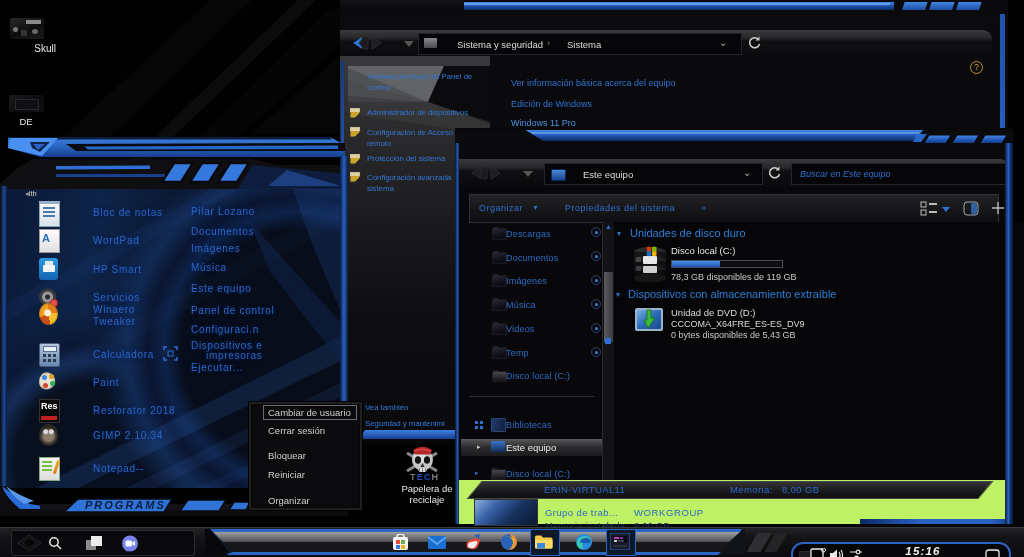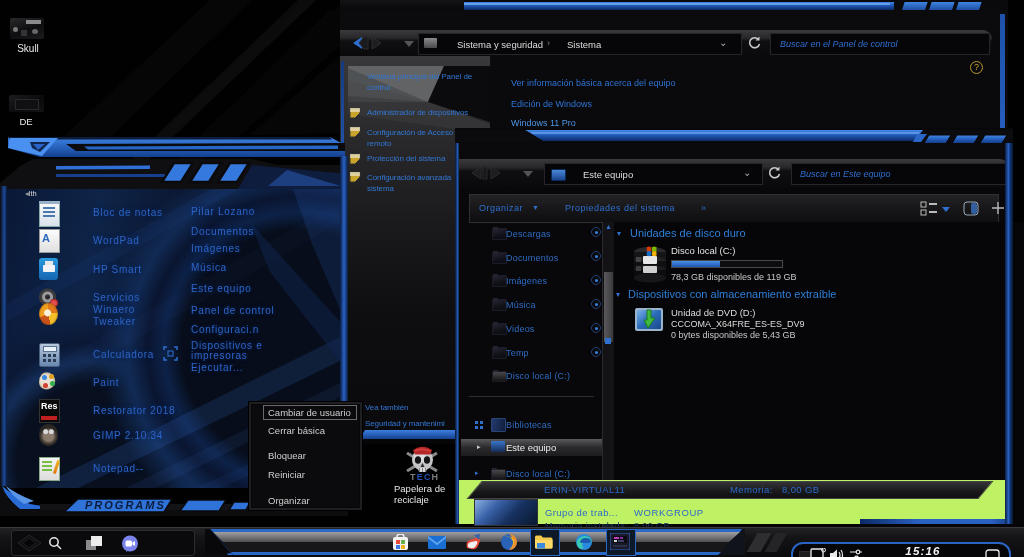--- a/index.html
+++ b/index.html
@@ -12,21 +12,21 @@
   .treerow{height:16px;width:141px;}
   .ttxt{left:45px;top:3px;font-size:9px;color:#2e6cc4;letter-spacing:.2px;position:absolute;white-space:nowrap;}
   .ticon{position:absolute;left:31px;top:2px;width:13px;height:10px;background:linear-gradient(165deg,#232330 10%,#0e0e16 70%);border:1px solid #1c1c26;border-radius:1px;}
   .ticon::before{content:"";position:absolute;left:0;top:-2px;width:5px;height:2px;background:#222230;}
   .ticon.drv{background:linear-gradient(180deg,#48484a,#141416);height:9px;margin-top:1px;}
   .pin{width:8px;height:8px;border-radius:50%;background:#090910;border:1px solid #23406e;}
   .pin::after{content:"";position:absolute;left:2.5px;top:2.5px;width:3px;height:3px;border-radius:50%;background:#3a85e0;}
   .mi{position:absolute;left:39px;height:22px;}
   .mic{position:absolute;left:0;top:-1px;width:19px;height:22px;display:block;}
   .mtx{position:absolute;left:26px;top:5px;font-size:10px;color:#2d64c6;letter-spacing:.7px;white-space:nowrap;line-height:11.5px;text-shadow:0 0 4px #0a2a6a;padding-left:28px;}
-  .mr{position:absolute;left:191px;font-size:10px;color:#2d64c6;letter-spacing:.7px;white-space:nowrap;line-height:9.5px;text-shadow:0 0 4px #0a2a6a;}
+  .mr{position:absolute;left:191px;font-size:10px;color:#2d64c6;letter-spacing:.7px;white-space:nowrap;line-height:9.5px;text-shadow:0 0 4px #0a2a6a;text-align:right;}
   #ic-notas{background:linear-gradient(180deg,#f8f8f8,#d8e2ec);border:1px solid #8aa;border-top:3px solid #9ab0c8;}
   #ic-notas::after{content:"";position:absolute;left:3px;top:3px;width:12px;height:2px;background:#4a7ab0;box-shadow:0 4px 0 #4a7ab0,0 8px 0 #4a7ab0;}
   #ic-wpad{background:linear-gradient(180deg,#fcfcfc,#e0e0e0);border:1px solid #999;}
   #ic-wpad::after{content:"A";position:absolute;left:2px;top:2px;font-size:11px;font-weight:bold;color:#2a6ac0;}
   #ic-hp{background:linear-gradient(180deg,#2a9ae0,#1565b0);border-radius:3px;}
   #ic-hp::after{content:"";position:absolute;left:4px;top:7px;width:12px;height:7px;background:#f0f4f8;border-radius:1px;}
   #ic-hp::before{content:"";position:absolute;left:6px;top:3px;width:8px;height:5px;background:#e8e8e8;}
   #ic-serv{background:radial-gradient(circle at 45% 50%,#2a2a2c 0 2px,#9a9a9c 3px 5px,#3a3a3c 6px 8px,transparent 9px);}
   #ic-serv::after{content:"";position:absolute;right:0;bottom:1px;width:8px;height:8px;border-radius:50%;background:radial-gradient(circle,#e05050 0 2px,#b02020 4px);}
   #ic-calc{background:linear-gradient(180deg,#b8c8dc,#6888b0);border-radius:2px;border:1px solid #48607e;}
@@ -63,21 +63,21 @@
     <path d="M250 135 L344 52 L344 133 Z" fill="#0a0a0c"></path>
   </g>
 </svg>
 
 <div class="ab" style="left:10px;top:18px;width:34px;height:21px;background:linear-gradient(160deg,#2a2a2c,#0e0e10 55%,#1c1c1e);border-radius:2px">
   <div class="ab" style="left:16px;top:2px;width:15px;height:4px;background:#8a8a8c"></div>
   <div class="ab" style="left:3px;top:9px;width:5px;height:5px;background:#777;border-radius:50%"></div>
   <div class="ab" style="left:22px;top:11px;width:6px;height:5px;background:#666;border-radius:50%"></div>
   <div class="ab" style="left:11px;top:12px;width:6px;height:6px;background:#333"></div>
 </div>
-<div class="ab w" style="left:0px;top:43px;width:56px;text-align:center;font-size:10px;text-shadow:1px 1px 1px #000">Skull</div>
+<div class="ab w" style="left:0px;top:43px;width:56px;text-align:right;font-size:10px;text-shadow:1px 1px 1px #000">Skull</div>
 
 <div class="ab" style="left:9px;top:95px;width:35px;height:17px;background:linear-gradient(150deg,#1d1d1f,#0a0a0c 60%,#141416);border-radius:2px">
   <div class="ab" style="left:6px;top:4px;width:22px;height:9px;background:#101012;border:1px solid #2a2a2c"></div>
 </div>
 <div class="ab w" style="left:0px;top:116px;width:52px;text-align:center;font-size:9.5px;text-shadow:1px 1px 1px #000">DE</div>
 
 <div class="ab" style="left:340px;top:0;width:668px;height:444px;background:#0a0a0c">
 
   <div class="ab" style="left:118px;top:2px;width:436px;height:8px;background:linear-gradient(180deg,#3f85e8 0%,#1f56b4 45%,#0c2a66 100%)"></div>
     <div class="ab" style="left:120px;top:3px;width:430px;height:1.5px;background:#78b0f4;opacity:.75"></div>
@@ -105,23 +105,20 @@
       <span class="ab" style="left:128px;top:4px;font-size:9px;color:#888">›</span>
       <span class="ab" style="left:148px;top:5px;font-size:9.5px;color:#ddd">Sistema</span>
       <span class="ab" style="left:300px;top:3px;font-size:10px;color:#aaa">⌄</span>
     </div>
 
     <svg class="ab" style="left:407px;top:5px" width="15" height="15">
       <path d="M11.5 4.5 A5 5 0 1 0 12.5 9" fill="none" stroke="#c8c8ca" stroke-width="1.6"></path>
       <path d="M12.5 1.5 L12.5 5.5 L8.5 5.5 Z" fill="#c8c8ca"></path>
     </svg>
 
-    <div class="ab" style="left:430px;top:3px;width:218px;height:20px;background:#060608;border:1px solid #26262a">
-      <span class="ab it" style="left:9px;top:5px;font-size:9px;color:#2e6fd0">Buscar en el Panel de control</span>
-    </div>
   </div>
 
   <div class="ab" style="left:0;top:56px;width:664px;height:374px;background:#0a0a0c">
 
     <div class="ab" style="left:0;top:0;width:150px;height:374px;background:linear-gradient(180deg,#39393b 0%,#2c2c2e 18%,#1a1a1c 45%,#0e0e10 70%,#0a0a0c 100%)">
       <svg class="ab" style="left:0;top:0" width="150" height="200">
         <path d="M8 10 L104 10 L88 46 L8 24 Z" fill="#616365"></path>
         <path d="M8 12 L88 46 L8 46 Z" fill="#4e5052" opacity=".9"></path>
         <path d="M104 10 L150 10 L150 68 L88 46 Z" fill="#0b0b0d"></path>
         <path d="M8 40 L88 46 L150 66 L150 78 L8 58 Z" fill="#3a3a3c" opacity=".6"></path>
@@ -359,21 +356,21 @@
   <ellipse cx="16" cy="11" rx="6" ry="6" fill="#e2e2e4" opacity=".8"></ellipse>
   <path d="M9 4 Q18.5 -2.5 28 4 L26.5 8.5 L11 8.5 Z" fill="#b62828"></path>
   <path d="M11 5 Q18 1.5 26 5" stroke="#d84040" stroke-width="1.4" fill="none"></path>
   <ellipse cx="14" cy="14" rx="3.1" ry="3.8" fill="#141416"></ellipse>
   <ellipse cx="23" cy="14" rx="3.1" ry="3.8" fill="#141416"></ellipse>
   <path d="M18.5 17 L20.5 21 L16.5 21 Z" fill="#2a2a2c"></path>
   <path d="M14 22 L23 22 L22 26 L15 26 Z" fill="#d8d8da"></path>
   <path d="M15.5 22 L15.5 26 M18.5 22 L18.5 26 M21.5 22 L21.5 26" stroke="#6a6a6c" stroke-width=".8"></path>
   <text x="6" y="33.5" font-family="Liberation Sans" font-size="9" font-weight="bold" fill="#7a7a7c" letter-spacing="1.2">T<tspan fill="#2450b8">EC</tspan>H</text>
 </svg>
-<div class="ab w" style="left:394px;top:483px;width:66px;text-align:left;font-size:9.5px;line-height:11px;text-shadow:1px 1px 2px #000">Papelera de reciclaje</div>
+<div class="ab w" style="left:394px;top:483px;width:66px;text-align:center;font-size:9.5px;line-height:11px;text-shadow:1px 1px 2px #000">Papelera de reciclaje</div>
 
 <div class="ab" style="left:0;top:130px;width:352px;height:386px">
 
   <div class="ab" style="left:6px;top:56px;width:336px;height:302px;background:
     radial-gradient(circle 200px at 294px 162px, #070d1a 0 118px, #0d2248 136px, #0a1530 152px, #112a54 172px, rgba(10,21,44,0) 200px),
     radial-gradient(circle 150px at 88px 275px, #081020 0 78px, #122a52 100px, #0b1835 118px, rgba(11,24,53,0) 150px),
     linear-gradient(100deg, #0a1836 0%, #0e2448 25%, #0a142c 50%, #0d1f40 75%, #0a1326 100%)"></div>
 
   <svg class="ab" style="left:6px;top:56px" width="336" height="302" opacity=".6">
     <path d="M0 118 L210 0 L238 0 L0 136 Z" fill="#2a5ab0" opacity=".16"></path>
@@ -485,21 +482,21 @@
 
   <svg class="ab" style="left:163px;top:216px" width="15" height="15">
     <path d="M1 4 L1 1 L4 1 M11 1 L14 1 L14 4 M14 11 L14 14 L11 14 M4 14 L1 14 L1 11" fill="none" stroke="#2e6fd0" stroke-width="1.5"></path>
     <rect x="5" y="5" width="5" height="5" fill="none" stroke="#2e6fd0"></rect>
   </svg>
 </div>
 
 <div class="ab" style="left:249px;top:402px;width:109px;height:104px;background:#0b0b0d;border:2px solid #1f1f21;outline:1px solid #000;box-shadow:inset 0 0 0 1px #060608">
   <div class="ab" style="left:12px;top:1px;width:92px;height:13px;border:1px solid #6a6a6c"></div>
   <div class="ab" style="left:17px;top:3px;font-size:9.5px;color:#cfcfcf;white-space:nowrap">Cambiar de usuario</div>
-  <div class="ab" style="left:17px;top:21px;font-size:9.5px;color:#cfcfcf">Cerrar básica</div>
+  <div class="ab" style="left:17px;top:21px;font-size:9.5px;color:#cfcfcf">Cerrar sesión</div>
   <div class="ab" style="left:17px;top:46px;font-size:9.5px;color:#cfcfcf">Bloquear</div>
   <div class="ab" style="left:17px;top:65px;font-size:9.5px;color:#cfcfcf">Reiniciar</div>
   <div class="ab" style="left:17px;top:91px;font-size:9.5px;color:#cfcfcf">Organizar</div>
 </div>
 
 <div class="ab" style="left:0;top:527px;width:1024px;height:30px;background:linear-gradient(180deg,#232325 0%,#141416 30%,#0a0a0c 100%);border-top:1px solid #3a3a3c">
 
   <div class="ab" style="left:11px;top:2px;width:182px;height:24px;background:#0a0a0c;border:1px solid #2c2c2e;border-radius:3px">
     <svg class="ab" style="left:4px;top:2px" width="28" height="20">
       <path d="M2 10 L13 2 L25 10 L13 18 Z" fill="#101012" stroke="#262628"></path>

